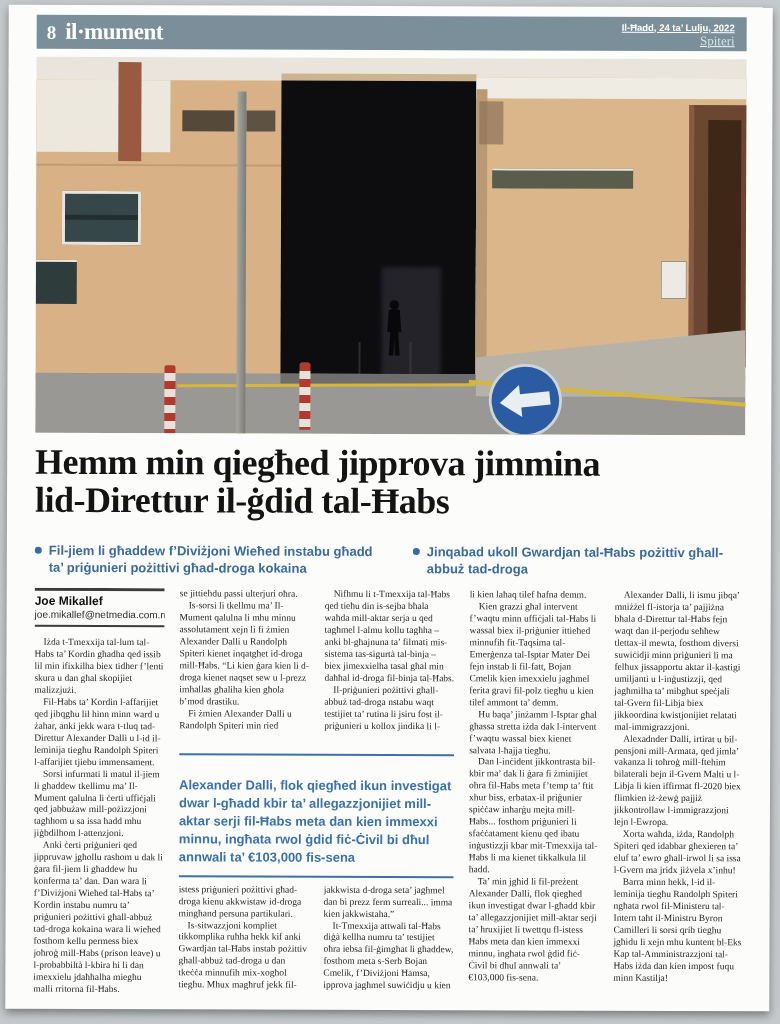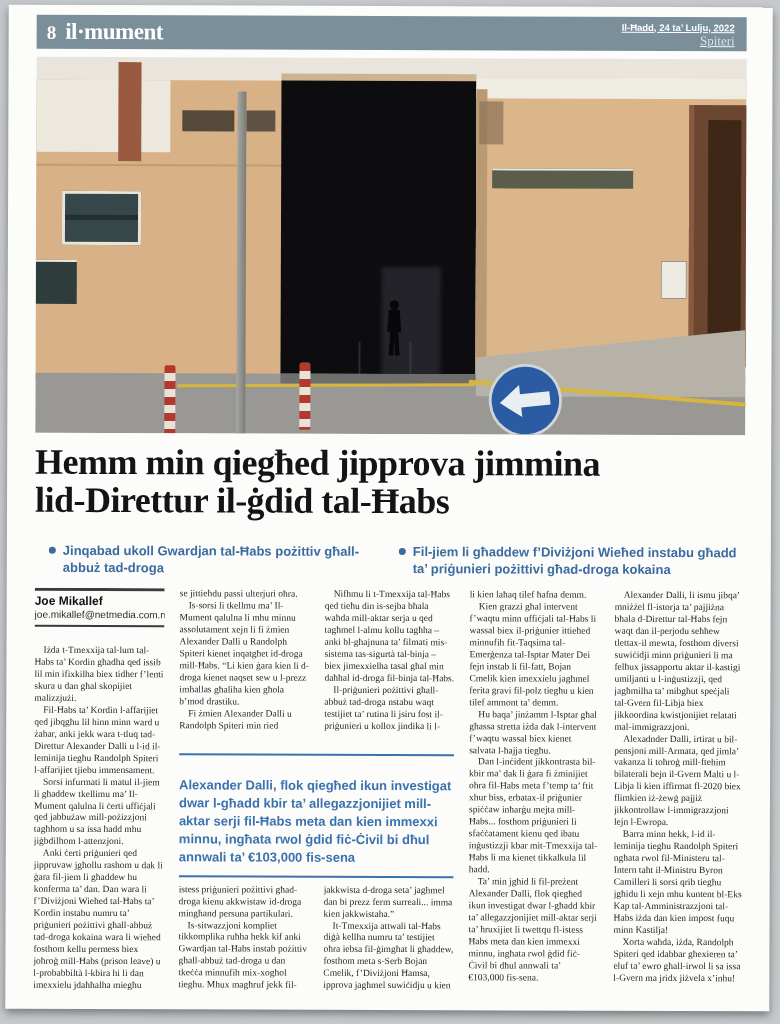--- a/index.html
+++ b/index.html
@@ -83,21 +83,21 @@
     height:404px;overflow:hidden;
     font:9.5px/1.26 "Liberation Serif",serif;color:#1f1f1f;
   }
   .col{overflow:hidden;}
   .colspan2{grid-column:2 / span 2;display:flex;flex-direction:column;overflow:hidden;}
   .twocol{display:grid;grid-template-columns:1fr 1fr;gap:15px;}
   .twocol.top{height:158px;overflow:hidden;flex:none;}
   .twocol.bottom{flex:1;overflow:hidden;}
   .cols p{margin:0;text-indent:9px;}
   .cols p.cont{text-indent:0;}
-  .byline{border-top:3px solid #3c3c3c;border-bottom:2px solid #3c3c3c;padding:3px 0 5px;margin-bottom:18px;}
+  .byline{border-top:3px solid #3c3c3c;border-bottom:2px solid #3c3c3c;padding:3px 0 5px;margin-bottom:10px;}
   .author{font:bold 12px "Liberation Sans",sans-serif;color:#111;}
   .email{font:10px "Liberation Sans",sans-serif;color:#2b2b2b;margin-top:1px;}
   .pullquote{
     margin:7px 0;padding:21px 0 9px;border-top:2.5px solid #3a72ae;border-bottom:2.5px solid #3a72ae;
     font:bold 13px/1.38 "Liberation Sans",sans-serif;color:#3a72ae;
   }
 </style>
 </head>
 <body>
 
@@ -167,27 +167,27 @@
         </svg>
       </div>
     </div>
 
     <h1 class="headline">
       <span>Hemm min qiegħed jipprova jimmina</span>
       <span>lid-Direttur il-ġdid tal-Ħabs</span>
     </h1>
 
     <div class="subheads">
+      <div class="subhead">
+        <span class="dot"></span>
+        <span>Fil-jiem li għaddew f’Diviżjoni Wieħed instabu għadd ta’ priġunieri pożittivi għad-droga kokaina</span>
+      </div>
       <div class="subhead right">
         <span class="dot"></span>
         <span>Jinqabad ukoll Gwardjan tal-Ħabs pożittiv għall-abbuż tad-droga</span>
-      </div>
-      <div class="subhead">
-        <span class="dot"></span>
-        <span>Fil-jiem li għaddew f’Diviżjoni Wieħed instabu għadd ta’ priġunieri pożittivi għad-droga kokaina</span>
       </div>
     </div>
 
     <div class="cols">
 
       <div class="col">
         <div class="byline">
           <div class="author">Joe Mikallef</div>
           <div class="email">joe.mikallef@netmedia.com.mt</div>
         </div>
@@ -228,19 +228,19 @@
         <p class="cont">li kien laħaq tilef ħafna demm.</p>
         <p>Kien grazzi għal intervent f’waqtu minn uffiċjali tal-Ħabs li wassal biex il-priġunier ittieħed minnufih fit-Taqsima tal-Emerġenza tal-Isptar Mater Dei fejn instab li fil-fatt, Bojan Cmelik kien imexxielu jagħmel ferita gravi fil-polz tiegħu u kien tilef ammont ta’ demm.</p>
         <p>Hu baqa’ jinżamm l-Isptar għal għassa stretta iżda dak l-intervent f’waqtu wassal biex kienet salvata l-ħajja tiegħu.</p>
         <p>Dan l-inċident jikkontrasta bil-kbir ma’ dak li ġara fi żminijiet oħra fil-Ħabs meta f’temp ta’ ftit xhur biss, erbatax-il priġunier spiċċaw inħarġu mejta mill-Ħabs... fosthom priġunieri li sfaċċatament kienu qed ibatu inġustizzji kbar mit-Tmexxija tal-Ħabs li ma kienet tikkalkula lil ħadd.</p>
         <p>Ta’ min jgħid li fil-preżent Alexander Dalli, flok qiegħed ikun investigat dwar l-għadd kbir ta’ allegazzjonijiet mill-aktar serji ta’ ħruxijiet li twettqu fl-istess Ħabs meta dan kien immexxi minnu, ingħata rwol ġdid fiċ-Ċivil bi dħul annwali ta’ €103,000 fis-sena.</p>
       </div>
 
       <div class="col">
         <p>Alexander Dalli, li ismu jibqa’ mniżżel fl-istorja ta’ pajjiżna bħala d-Direttur tal-Ħabs fejn waqt dan il-perjodu seħħew tlettax-il mewta, fosthom diversi suwiċidji minn priġunieri li ma felħux jissapportu aktar il-kastigi umiljanti u l-inġustizzji, qed jagħmilha ta’ mibgħut speċjali tal-Gvern fil-Libja biex jikkoordina kwistjonijiet relatati mal-immigrazzjoni.</p>
         <p>Alexadnder Dalli, irtirat u bil-pensjoni mill-Armata, qed jimla’ vakanza li toħroġ mill-ftehim bilaterali bejn il-Gvern Malti u l-Libja li kien iffirmat fl-2020 biex flimkien iż-żewġ pajjiż jikkontrollaw l-immigrazzjoni lejn l-Ewropa.</p>
+        <p>Xorta waħda, iżda, Randolph Spiteri qed idabbar għexieren ta’ eluf ta’ ewro għall-irwol li sa issa l-Gvern ma jridx jiżvela x’inhu!</p>
         <p>Barra minn hekk, l-id il-leminija tiegħu Randolph Spiteri ngħata rwol fil-Ministeru tal-Intern taħt il-Ministru Byron Camilleri li sorsi qrib tiegħu jgħidu li xejn mhu kuntent bl-Eks Kap tal-Amministrazzjoni tal-Ħabs iżda dan kien impost fuqu minn Kastilja!</p>
-        <p>Xorta waħda, iżda, Randolph Spiteri qed idabbar għexieren ta’ eluf ta’ ewro għall-irwol li sa issa l-Gvern ma jridx jiżvela x’inhu!</p>
       </div>
 
     </div>
   </div>
 </div>
 
 </body></html>

